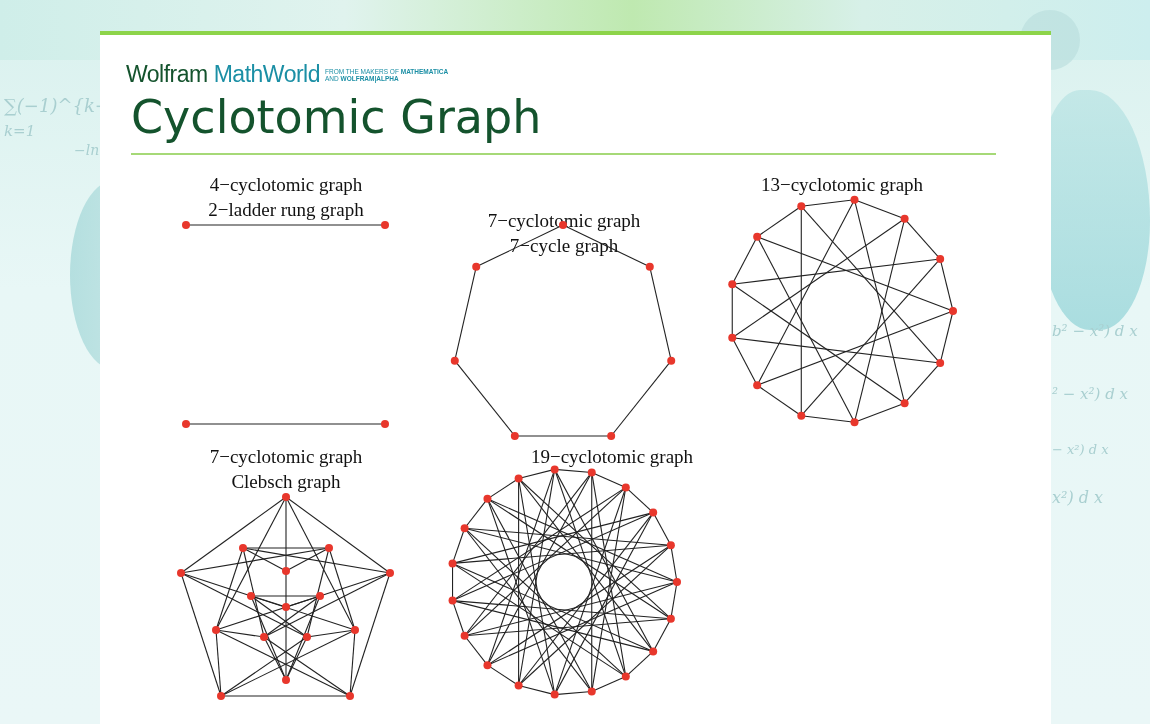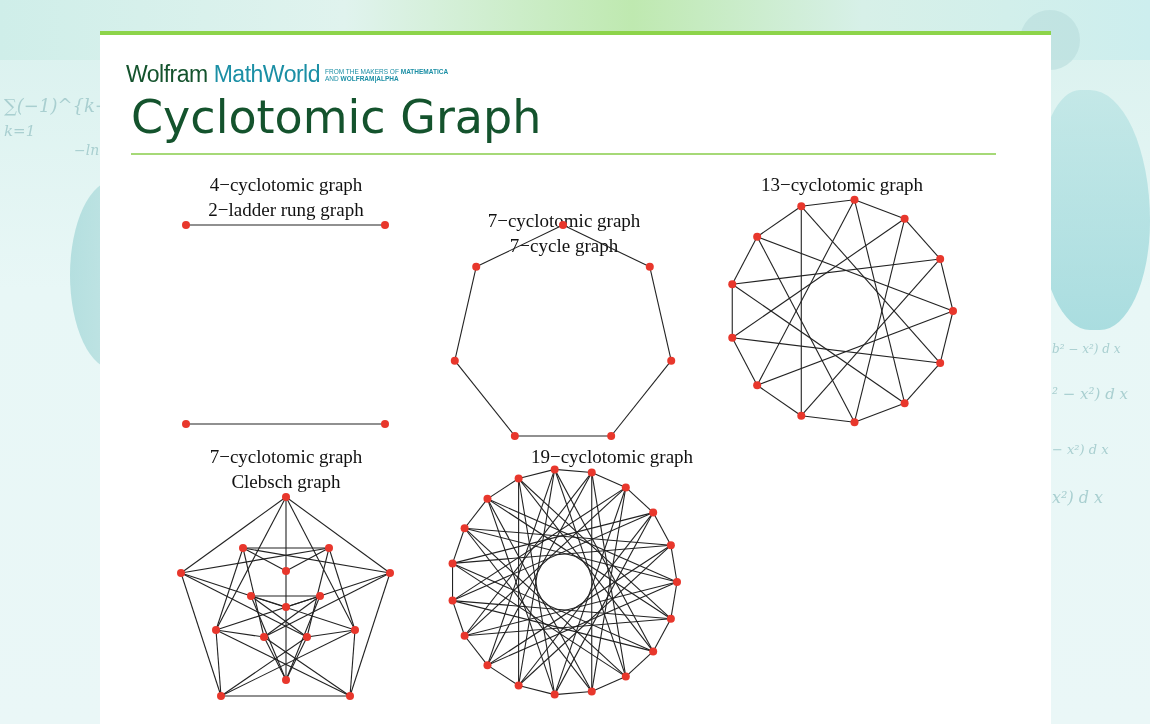--- a/index.html
+++ b/index.html
@@ -62,21 +62,21 @@
 </head>
 <body>
 
 <div class="bg-top"></div>
 <div class="bg-shape-left"></div>
 <div class="bg-shape-right2"></div>
 <div class="bg-shape-right"></div>
 <div class="bg-math" style="left:4px; top:95px; font-size:18px;">∑(−1)^{k−1}</div>
 <div class="bg-math" style="left:4px; top:122px; font-size:15px;">k=1</div>
 <div class="bg-math" style="left:74px; top:134px; font-size:14px;margin-top:8px;">−ln</div>
-<div class="bg-math" style="left:1052px; top:322px; font-size:12px;margin-top:20px;">b² − x²) d x</div>
+<div class="bg-math" style="left:1052px; top:322px; font-size:15px;">b² − x²) d x</div>
 <div class="bg-math" style="left:1052px; top:385px; font-size:15px;">² − x²) d x</div>
 <div class="bg-math" style="left:1052px; top:442px; font-size:13px;">− x²) d x</div>
 <div class="bg-math" style="left:1052px; top:488px; font-size:16px;">x²) d x</div>
 
 <div class="panel">
   <div class="brand">
     <span class="brand-wolfram">Wolfram</span>
     <span class="brand-mw">MathWorld</span>
     <span class="brand-tag">
       <span>FROM THE MAKERS OF</span> <b>MATHEMATICA</b><br>

